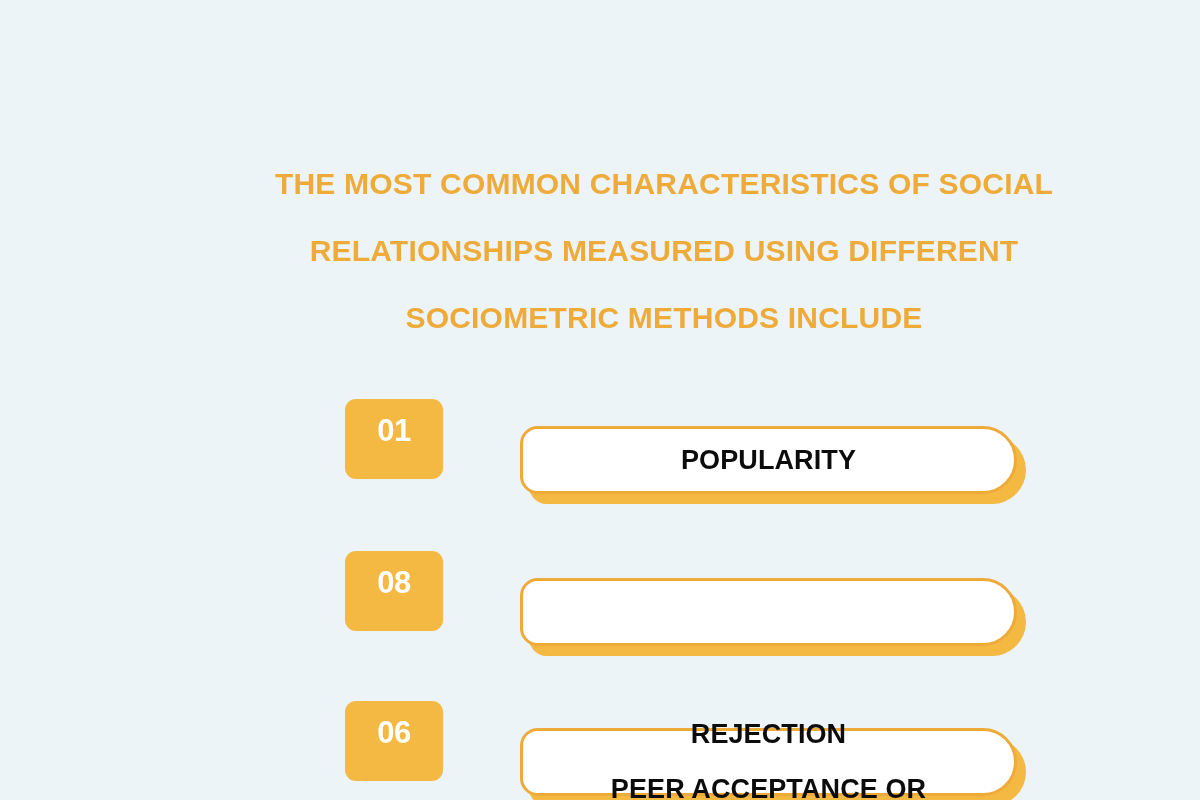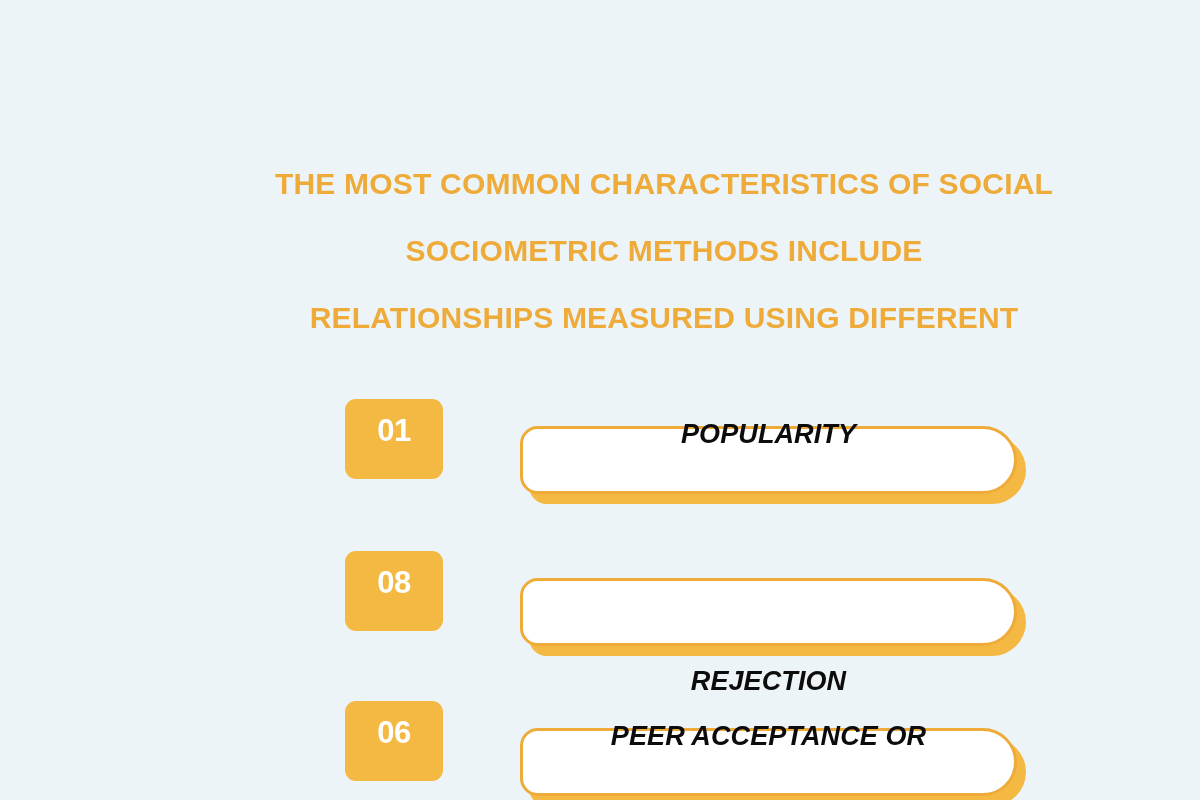--- a/index.html
+++ b/index.html
@@ -110,24 +110,23 @@
   .card {
     position: absolute;
     left: 0;
     top: 0;
     right: 0;
     bottom: 0;
     background: #ffffff;
     border: 3px solid #eeab39;
     border-radius: 24px 46px 46px 24px;
     display: flex;
-    align-items: flex-end;
+    align-items: center;
     justify-content: center;
     padding: 5px 26px;
-    font-style: italic;
   }
 
   .card-text {
     font-family: "Liberation Sans", sans-serif;
     font-weight: bold;
     font-size: 27px;
     line-height: 39px;
     color: #0c0c0c;
     text-align: center;
     text-transform: uppercase;
@@ -136,22 +135,22 @@
 
   .card-text .line { display: block; white-space: nowrap; }
 </style>
 </head>
 <body>
 
 <div class="canvas">
 
   <div class="title-block">
     <div class="title-line">THE MOST COMMON CHARACTERISTICS OF SOCIAL</div>
+    <div class="title-line">RELATIONSHIPS MEASURED USING DIFFERENT</div>
     <div class="title-line">SOCIOMETRIC METHODS INCLUDE</div>
-    <div class="title-line">RELATIONSHIPS MEASURED USING DIFFERENT</div>
   </div>
 
   <div class="rows">
 
     <div class="row row-1">
       <div class="badge">
         <span class="badge-number">01</span>
       </div>
       <div class="card-wrap">
         <div class="card-shadow"></div>

